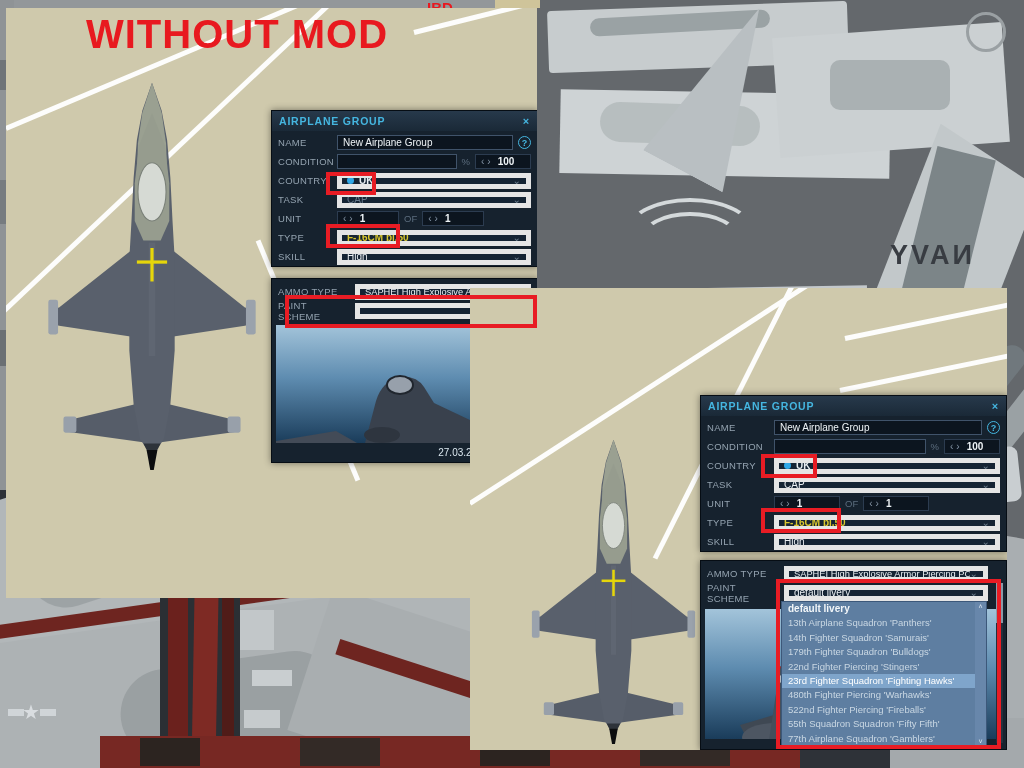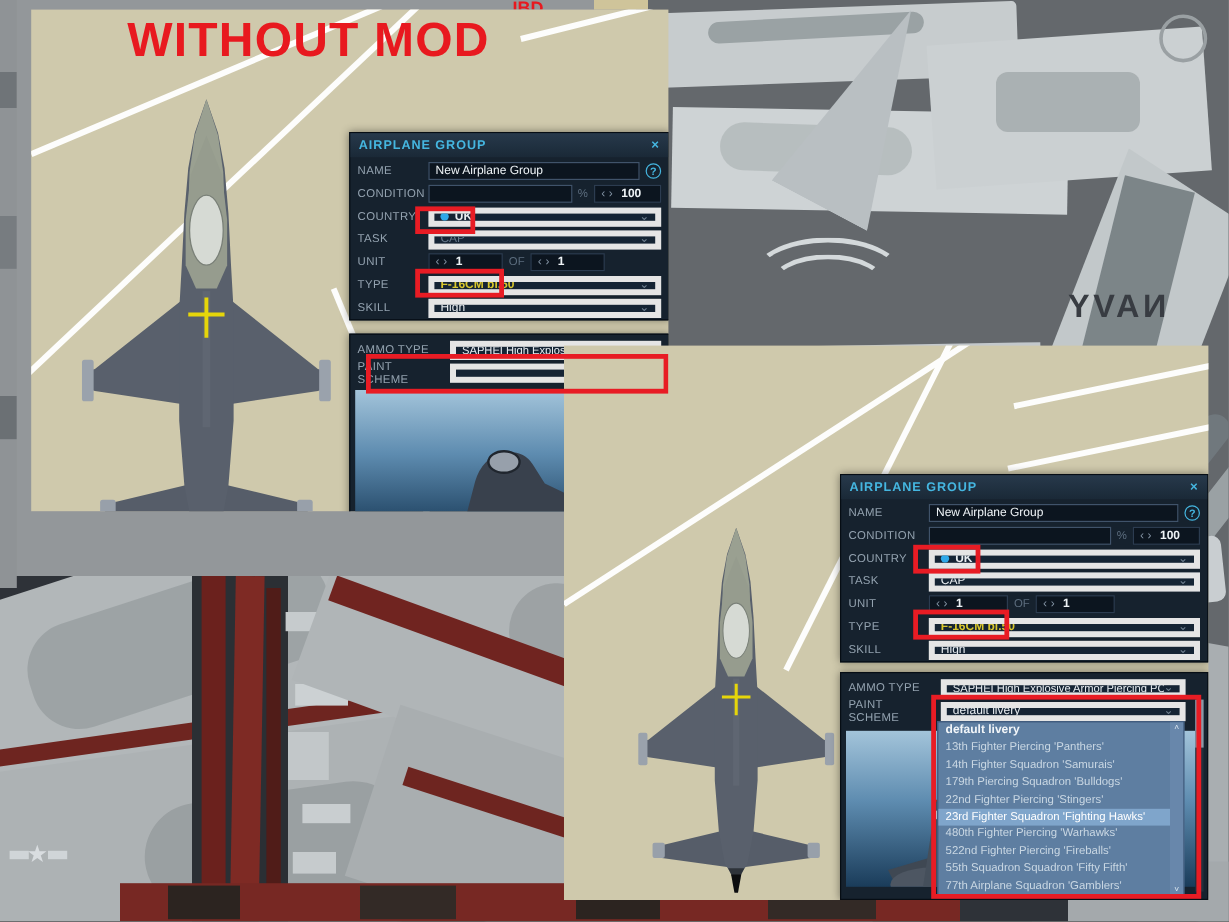--- a/index.html
+++ b/index.html
@@ -12,21 +12,21 @@
   .tex{position:absolute;}
   .arc{position:absolute;border:4px solid #d4d9db;border-color:#d4d9db transparent transparent transparent;border-radius:50%;}
   .bg-deck{position:absolute;left:0;top:480px;width:890px;height:288px;background:#2e3238;overflow:hidden;}
   .bg-leftstrip{position:absolute;left:0;top:0;width:14px;height:490px;background:#8f9396;overflow:hidden;}
   .navy-text{position:absolute;font-weight:bold;font-size:27px;letter-spacing:3px;color:#383c42;}
   .roundel{position:absolute;color:#d9dde0;font-size:20px;line-height:20px;}
   .roundel .bar{position:absolute;background:#d0d5d8;height:7px;width:16px;top:7px;}
 
   
   .tan{position:absolute;background:#cfc9ac;overflow:hidden;}
-  #tan1{left:26px;top:8px;width:531px;height:418px;}
+  #tan1{left:6px;top:8px;width:531px;height:590px;}
   #tan2{left:470px;top:288px;width:537px;height:462px;}
   .wline{position:absolute;height:5px;background:#fdfdfc;transform-origin:0 50%;}
   .ann{position:absolute;color:#e8191f;font-weight:bold;font-size:40px;letter-spacing:1px;line-height:1;white-space:nowrap;}
   .frag{position:absolute;left:427px;top:0;height:8px;overflow:hidden;color:#e8191f;font-weight:bold;font-size:15px;line-height:15px;}
 
   
   .dcs-panel{position:absolute;background:#16222e;border:1px solid #060d14;
              box-shadow:0 0 7px rgba(0,0,0,.45);color:#e6ecf1;font-size:10px;}
   .dcs-header{height:20px;background:linear-gradient(#27394b,#1a2937);display:flex;align-items:center;
               padding:0 7px;color:#45b6e0;font-weight:bold;font-size:10.5px;letter-spacing:.8px;}
@@ -391,23 +391,23 @@
           <polygon points="48,80 64,70 66,74 50,86" fill="#cfd5d9" opacity=".8"></polygon>
         </svg>
       </div>
       <div class="panel-scroll">
           <div class="thumb"></div>
         </div>
 
       <div class="liv-list" style="left:80px;top:40px;width:206px;height:146px;">
         <div style="padding-right:11px;">
           <div class="liv-item first">default livery</div>
-          <div class="liv-item">13th Fighter Piercing 'Panthers'</div>
+          <div class="liv-item">13th Airplane Squadron 'Panthers'</div>
           <div class="liv-item">14th Fighter Squadron 'Samurais'</div>
-          <div class="liv-item">179th Piercing Squadron 'Bulldogs'</div>
+          <div class="liv-item">179th Fighter Squadron 'Bulldogs'</div>
           <div class="liv-item">22nd Fighter Piercing 'Stingers'</div>
           <div class="liv-item selected">23rd Fighter Squadron 'Fighting Hawks'</div>
           <div class="liv-item">480th Fighter Piercing 'Warhawks'</div>
           <div class="liv-item">522nd Fighter Piercing 'Fireballs'</div>
           <div class="liv-item">55th Squadron Squadron 'Fifty Fifth'</div>
           <div class="liv-item">77th Airplane Squadron 'Gamblers'</div>
         </div>
         <div class="liv-scroll">
           <span>˄</span>
           <span>˅</span>

